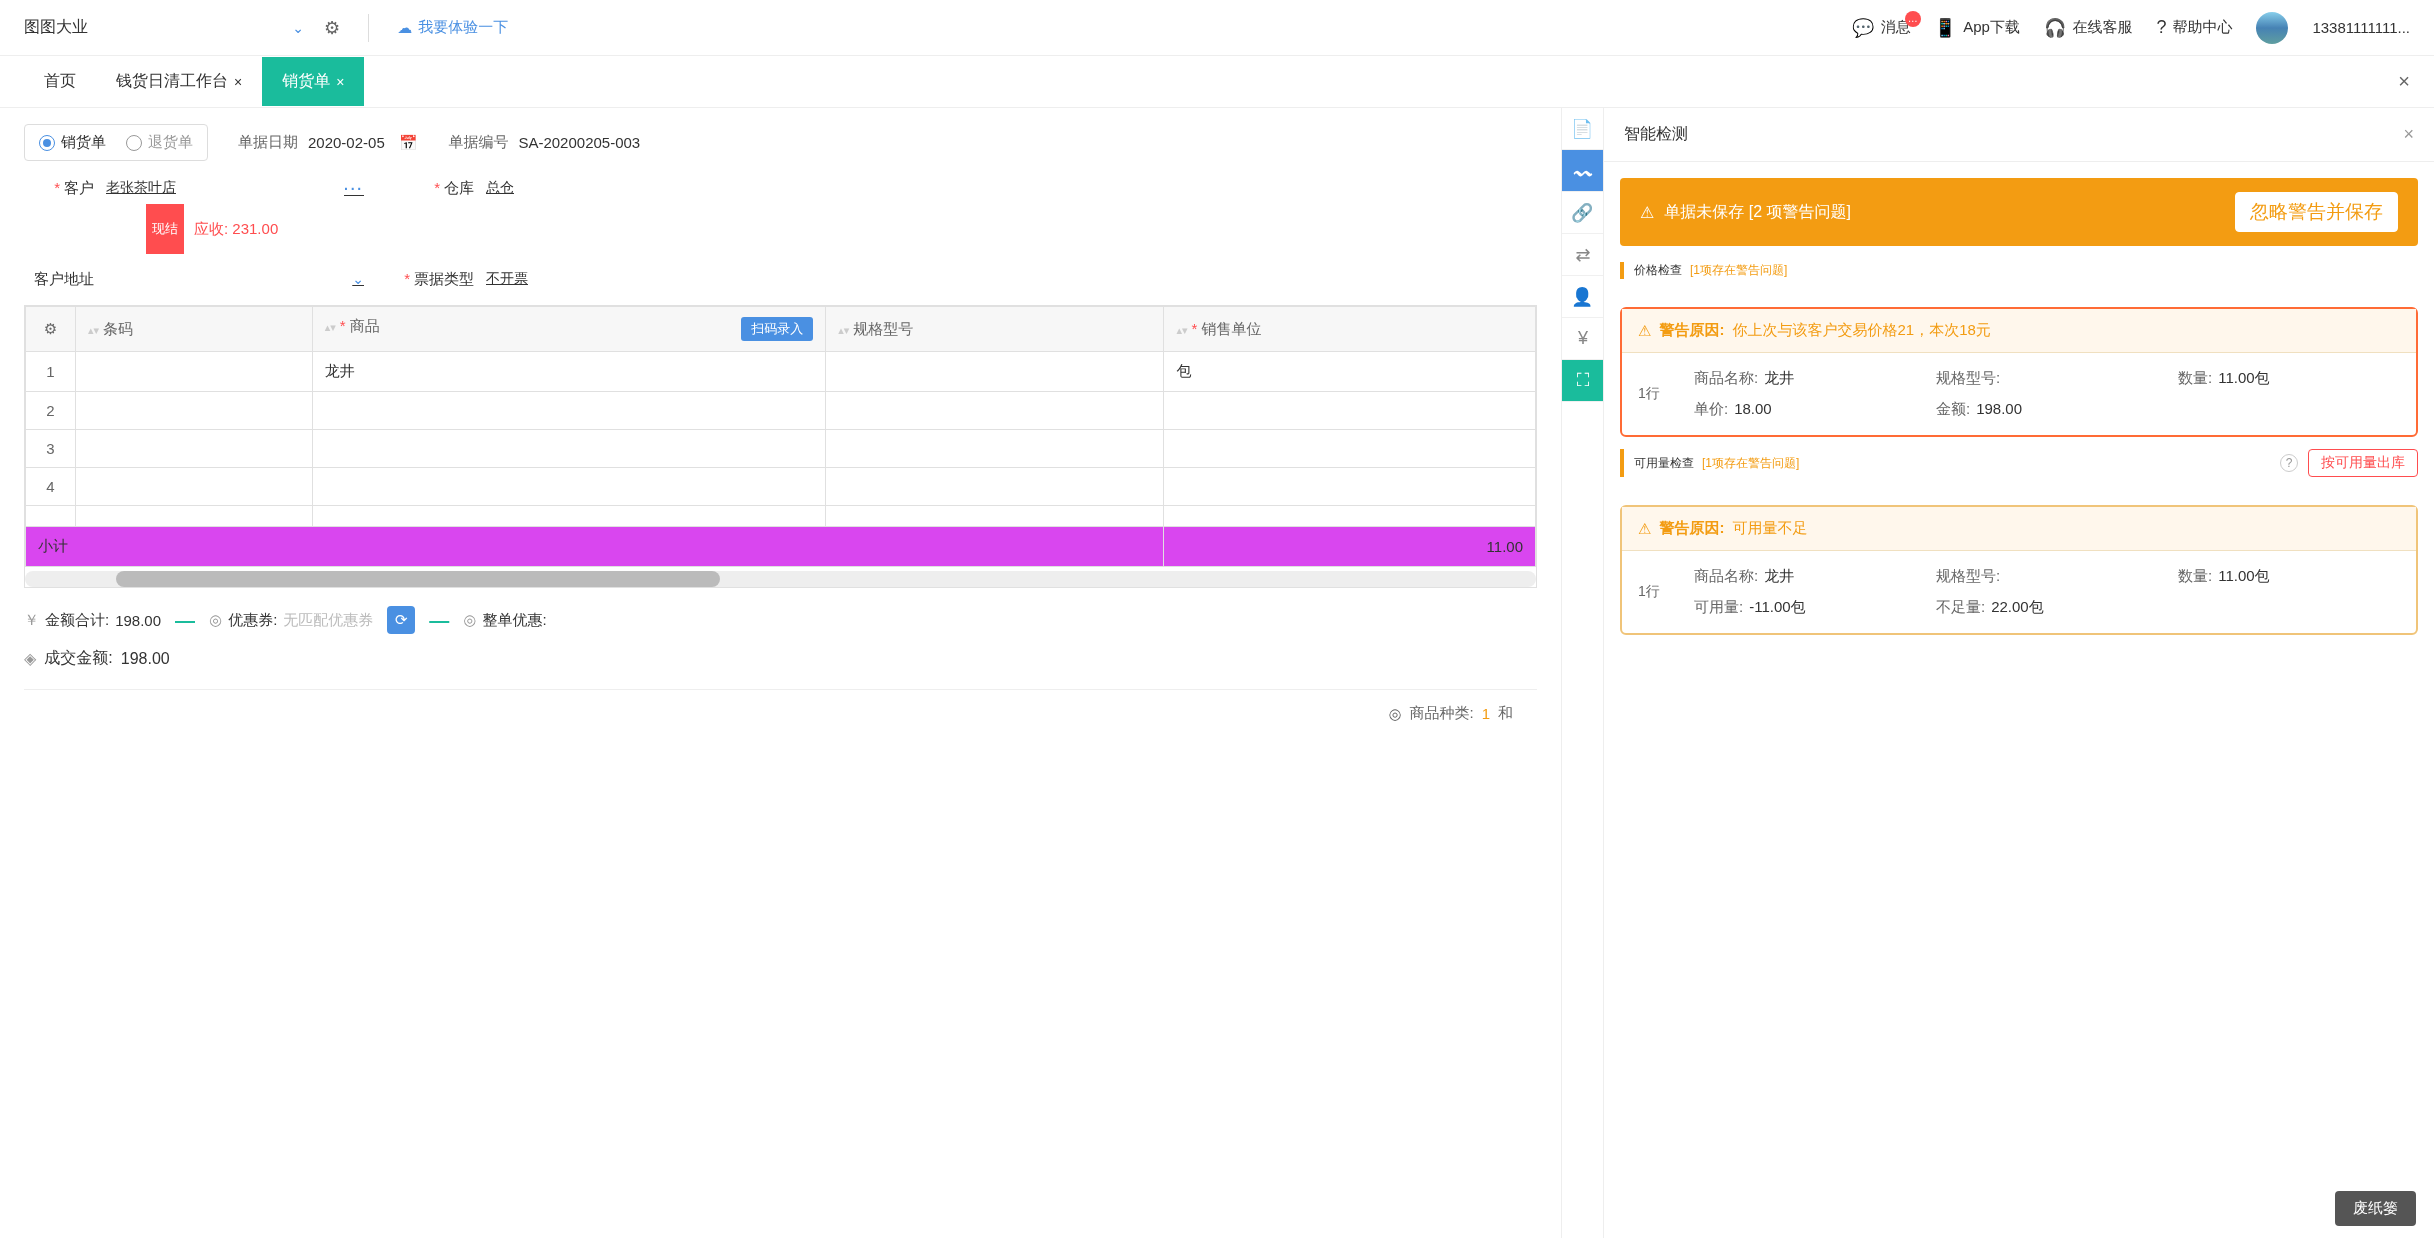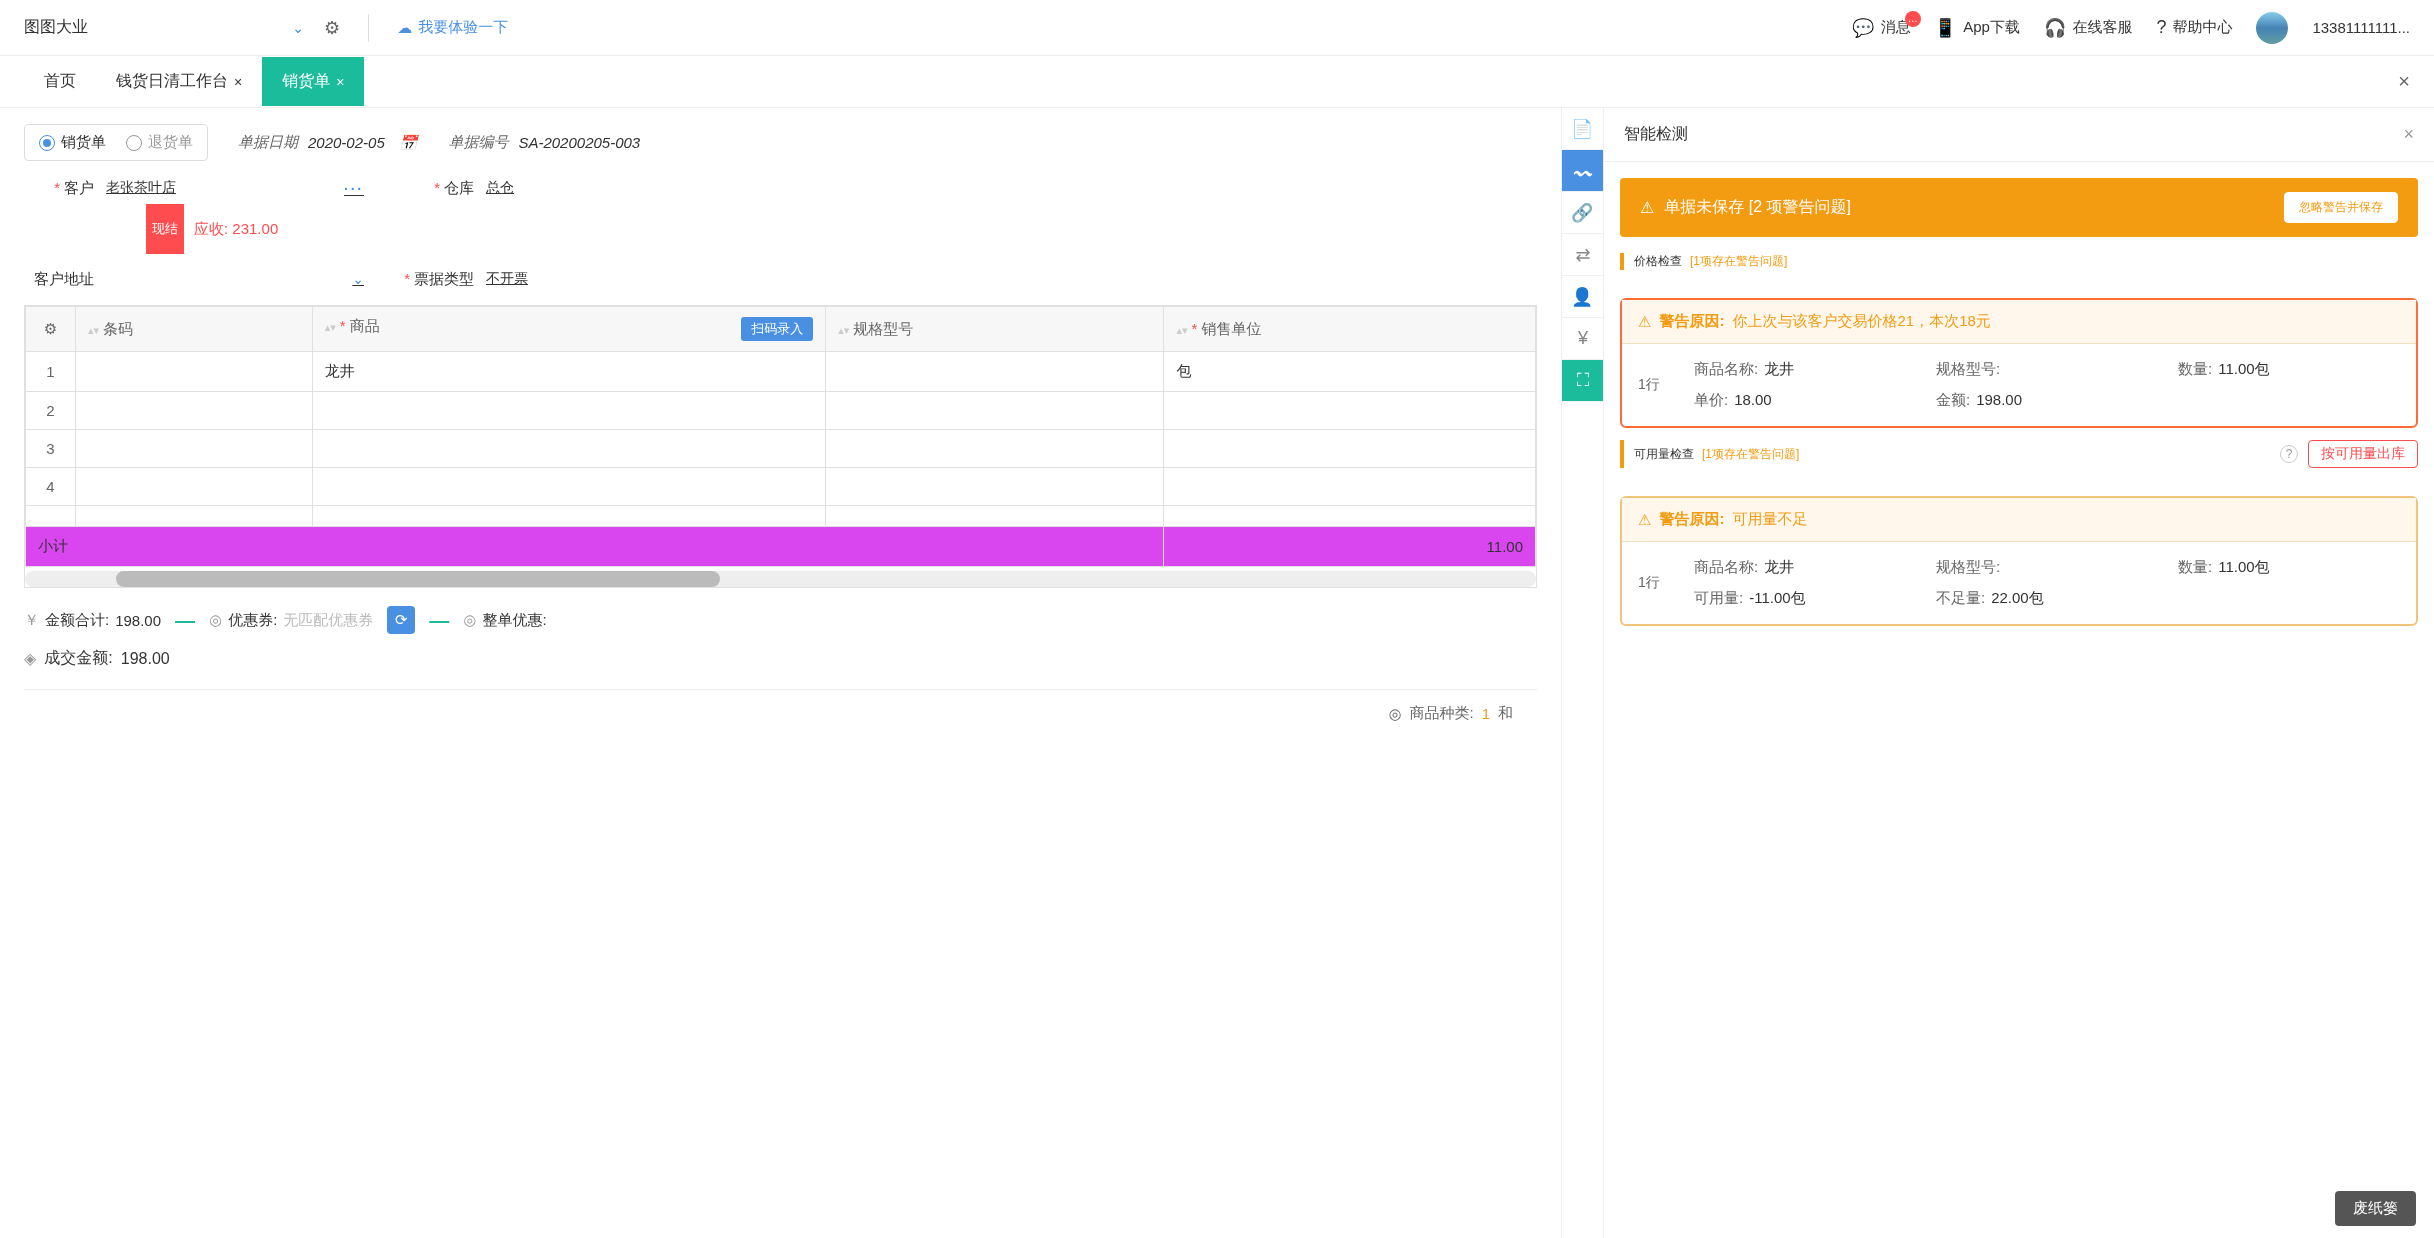--- a/index.html
+++ b/index.html
@@ -26,21 +26,21 @@
 .tabs-close-all { margin-left: auto; font-size: 20px; cursor: pointer; color: #666; }
 
 .main { display: flex; height: calc(100vh - 108px); }
 .left-panel { flex: 1; background: #fff; padding: 16px 24px; overflow-y: auto; position: relative; }
 .form-top { display: flex; align-items: center; gap: 30px; margin-bottom: 18px; flex-wrap: wrap; }
 .radio-group { display: flex; gap: 20px; border: 1px solid #ddd; border-radius: 4px; padding: 8px 14px; }
 .radio-opt { display: flex; align-items: center; gap: 6px; cursor: pointer; font-size: 15px; }
 .radio-circle { width: 16px; height: 16px; border: 1px solid #999; border-radius: 50%; display: inline-flex; align-items: center; justify-content: center; }
 .radio-circle.checked { border-color: #4a90e2; }
 .radio-circle.checked::after { content: ''; width: 8px; height: 8px; background: #4a90e2; border-radius: 50%; }
-.label-pair { display: flex; align-items: center; gap: 10px; font-size: 15px; font-style: italic; }
+.label-pair { display: flex; align-items: center; gap: 10px; font-size: 15px; }
 .label-pair .lbl { color: #666; }
 .date-input { display: flex; align-items: center; gap: 15px; }
 .cal-ic { color: #4a90e2; }
 
 .form-row { display: flex; gap: 40px; margin-bottom: 16px; }
 .field { display: flex; align-items: center; gap: 12px; min-width: 340px; }
 .field .lbl { min-width: 70px; text-align: right; font-size: 15px; color: #333; }
 .req { color: #ff4d4f; margin-right: 4px; }
 .field-val { flex: 1; display: flex; align-items: flex-end; gap: 8px; color: #333; border-bottom: 1px solid transparent; text-decoration: underline; }
 .field-val.has-dots { justify-content: space-between; }
@@ -78,21 +78,21 @@
 .side-tool.active { background: #4a90e2; color: #fff; }
 .side-tool.green { background: #1abc9c; color: #fff; }
 
 .right-panel { width: 831px; background: #fff; border-left: 1px solid #eee; display: flex; flex-direction: column; }
 .panel-head { padding: 16px 20px; display: flex; align-items: center; justify-content: space-between; border-bottom: 1px solid #eee; font-size: 16px; }
 .panel-close { cursor: pointer; color: #999; font-size: 18px; }
 
 .alert-banner { background: #f39c12; color: #fff; padding: 14px 20px; display: flex; align-items: center; justify-content: space-between; margin: 16px; border-radius: 4px; }
 .alert-banner-left { display: flex; align-items: center; gap: 10px; font-size: 16px; }
 .warn-ic { display: inline-flex; }
-.ignore-btn { background: #fff; color: #f39c12; border: 1px solid #fff; padding: 6px 14px; border-radius: 4px; cursor: pointer; font-size: 12px; }
+.ignore-btn { background: #fff; color: #f39c12; border: 1px solid #fff; padding: 6px 14px; border-radius: 4px; cursor: pointer; font-size: 19px; }
 
 .check-block { margin: 0 16px 16px; border-left: 4px solid #f39c12; padding-left: 10px; }
 .check-title { font-size: 12px; display: flex; align-items: center; gap: 8px; }
 .check-title .count { color: #f39c12; }
 .check-head-row { display: flex; align-items: center; justify-content: space-between; }
 .avail-btn { border: 1px solid #ff4d4f; color: #ff4d4f; padding: 4px 12px; border-radius: 4px; cursor: pointer; font-size: 14px; }
 .q-ic { width: 18px; height: 18px; border: 1px solid #ccc; border-radius: 50%; display: inline-flex; align-items: center; justify-content: center; color: #999; font-size: 12px; }
 
 .warn-card { border: 2px solid #ff6b35; border-radius: 6px; margin: 12px 16px; padding: 0; }
 .warn-card.light { border-color: #f0c479; }

